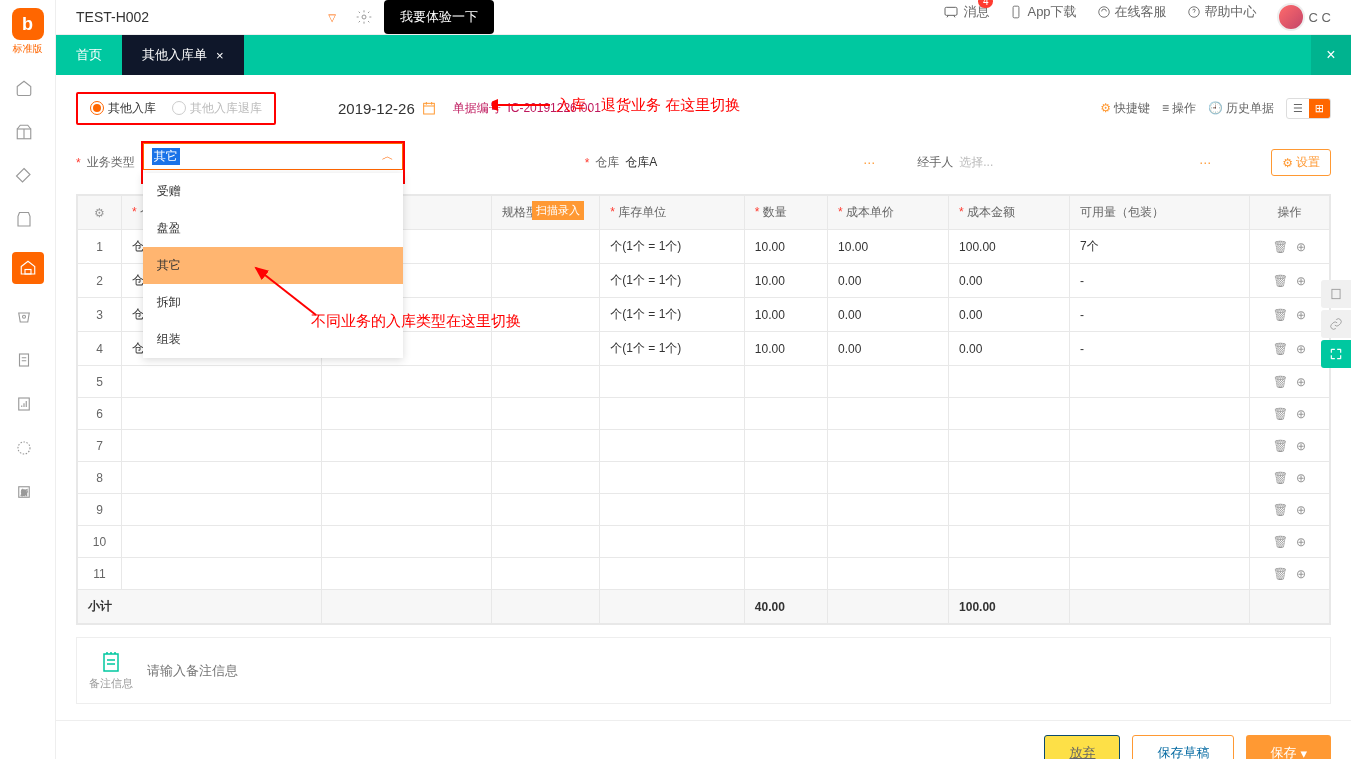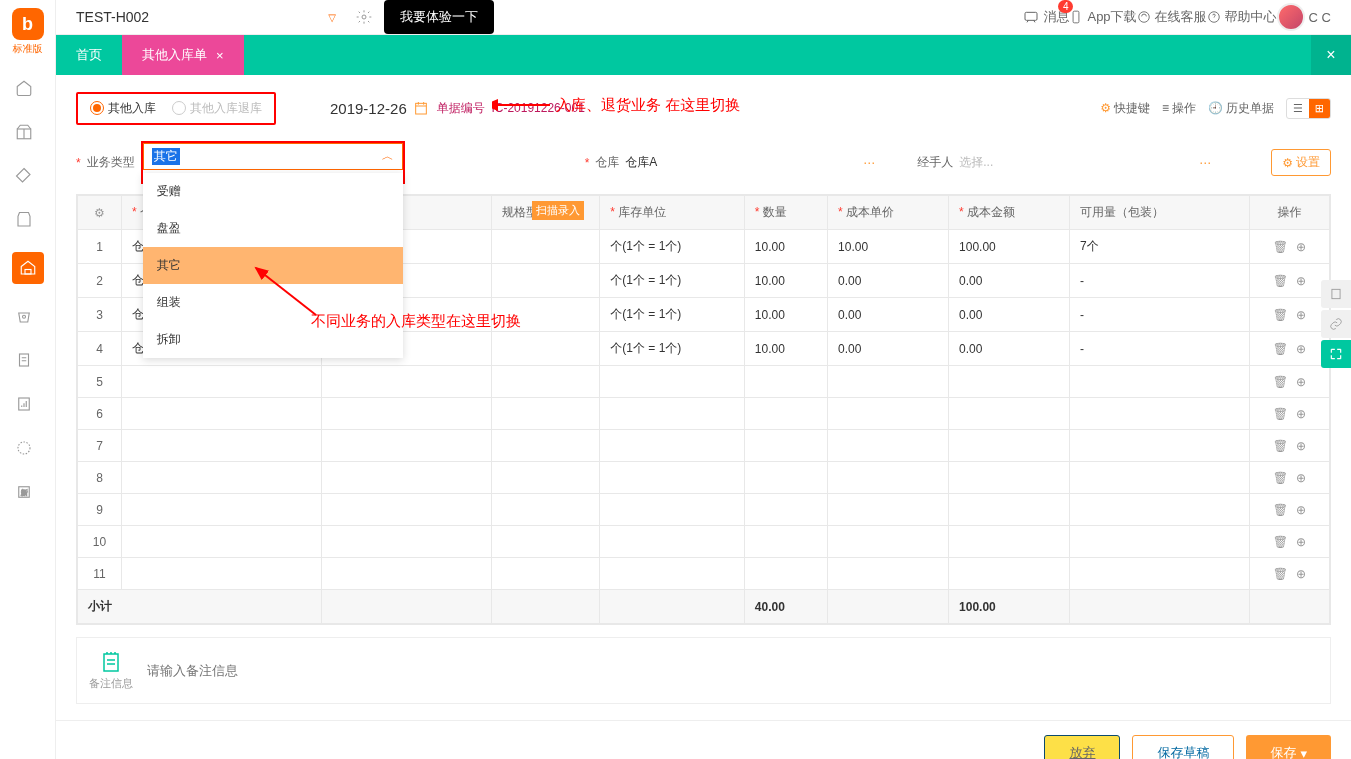--- a/index.html
+++ b/index.html
@@ -18,36 +18,36 @@
 
 .main { flex: 1; display: flex; flex-direction: column; }
 
 
 .top-header { height: 54px; display: flex; align-items: center; padding: 0 20px; gap: 12px; border-bottom: 1px solid #eee; }
 .store-select { display: flex; align-items: center; gap: 8px; min-width: 260px; }
 .store-name { font-size: 14px; color: #333; }
 .chevron-down { color: #ff6600; font-size: 10px; }
 .gear-top { color: #999; margin-left: 8px; }
 .try-btn { background: #000000; color: #fff; padding: 8px 16px; border-radius: 4px; font-size: 13px; cursor: pointer; }
-.top-right { margin-left: auto; display: flex; align-items: center; color: #666; font-size: 13px; }
+.top-right { margin-left: auto; display: flex; align-items: flex-start; gap: 20px; color: #666; font-size: 13px; }
 .top-right-item { display: flex; align-items: center; gap: 4px; cursor: pointer; position: relative; }
 .badge { background: #ff3b30; color: #fff; font-size: 10px; border-radius: 8px; padding: 1px 5px; position: absolute; top: -8px; right: -4px; }
 .avatar { width: 28px; height: 28px; border-radius: 50%; background: linear-gradient(135deg,#ff6b6b,#c44569); border: 2px solid #eee; }
 
 
 .tabs { height: 40px; background: #00c8a0; display: flex; align-items: center; }
 .tab { padding: 0 20px; height: 100%; display: flex; align-items: center; color: #fff; font-size: 13px; cursor: pointer; gap: 6px; }
-.tab.active { background: #ec4899; gap: 9px; }
+.tab.active { background: #0f172a; gap: 9px; }
 .tab-close-main { margin-left: auto; width: 40px; height: 40px; display: flex; align-items: center; justify-content: center; color: #fff; background: rgba(0,0,0,0.1); cursor: pointer; font-size: 16px; }
 
 
 .content { padding: 16px 20px; flex: 1; display: flex; flex-direction: column; position: relative; }
 
 
-.filter-row1 { display: flex; align-items: center; gap: 8px; margin-bottom: 16px; position: relative; }
+.filter-row1 { display: flex; align-items: center; gap: 16px; margin-bottom: 16px; position: relative; }
 .radio-group { display: flex; gap: 16px; border: 2.5px solid #ff0000; padding: 6px 12px; border-radius: 2px; }
 .radio-item { display: flex; align-items: center; gap: 4px; cursor: pointer; }
 .radio-circle { width: 14px; height: 14px; border-radius: 50%; border: 1px solid #ccc; display: inline-flex; align-items: center; justify-content: center; }
 .radio-circle.selected { border-color: #ff6600; }
 .radio-dot { width: 8px; height: 8px; border-radius: 50%; background: #ff6600; }
 .date-field { display: flex; align-items: center; gap: 6px; }
 .date-label { color: #333; }
 .date-val { font-size: 15px; color: #333; }
 .calendar-icon { color: #ff9933; }
 .doc-number { color: #be185d; }
@@ -305,22 +305,22 @@
           <span class="field-label">业务类型</span>
           <div class="dropdown-wrapper">
             <div class="dropdown-input">
               <span class="dropdown-selected">其它</span>
               <span style="color:#ff6600">︿</span>
             </div>
             <div class="dropdown-list">
               <div class="dropdown-item">受赠</div>
               <div class="dropdown-item">盘盈</div>
               <div class="dropdown-item hover">其它</div>
+              <div class="dropdown-item">拆卸</div>
               <div class="dropdown-item">组装</div>
-              <div class="dropdown-item">拆卸</div>
             </div>
           </div>
         </div>
         <div class="warehouse-field">
           <span class="req">*</span>
           <span class="field-label">仓库</span>
           <span class="warehouse-val">仓库A</span>
           <span style="margin-left:200px;color:#ff9933">⋯</span>
         </div>
         <div class="handler-field">

